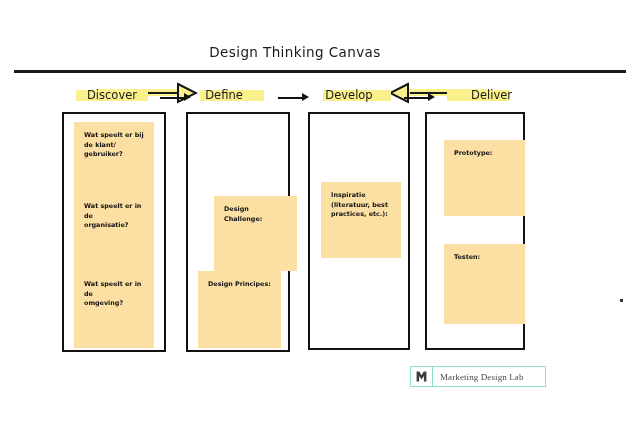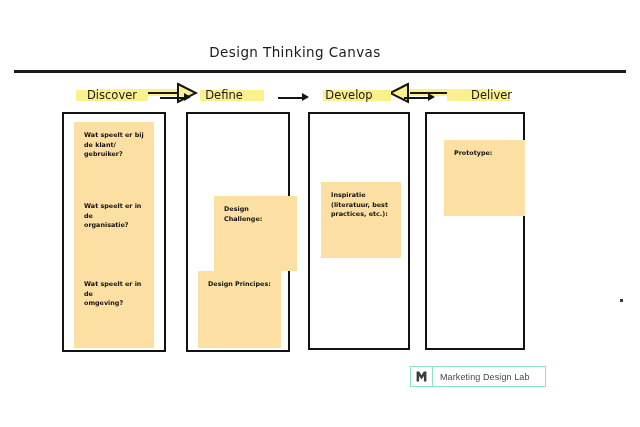--- a/index.html
+++ b/index.html
@@ -141,21 +141,21 @@
     display: flex;
     align-items: center;
     justify-content: center;
     border-right: 1.4px solid #8fe3c0;
     box-sizing: border-box;
   }
   #logo-mark svg { display: block; }
   #logo-text {
     flex: 1;
     padding-left: 7px;
-    font-family: Liberation Sans, sans-serif;
+    font-family: Liberation Serif, serif;
     font-size: 9px;
     color: #4a4a4a;
     letter-spacing: 0.1px;
     white-space: nowrap;
   }
 
   #stray-dot {
     position: absolute;
     left: 620px;
     top: 299px;
@@ -234,20 +234,23 @@
       <div class="note-label">Inspiratie
 (literatuur, best
 practices, etc.):</div>
     </div>
   </div>
 
   <div class="col-box" style="left:425px; width:100px; height:238px;">
     <div class="note" style="position:absolute; left:17px; top:26px; width:81px; height:76px;">
       <div class="note-label">Prototype:</div>
     </div>
+    <div class="note" style="position:absolute; left:17px; top:130px; width:81px; height:80px;">
+      <div class="note-label">Testen:</div>
+    </div>
   </div>
 
   <div id="logo-badge">
     <div id="logo-mark">
       <svg width="11" height="11" viewBox="0 0 11 11">
         <path d="M0.6 10.4 V0.6 H3.2 L5.5 4.3 L7.8 0.6 H10.4 V10.4 H7.9 V4.9 L5.5 8.4 L3.1 4.9 V10.4 Z" fill="#3c3c3c"></path>
       </svg>
     </div>
     <div id="logo-text">Marketing Design Lab</div>
   </div>

